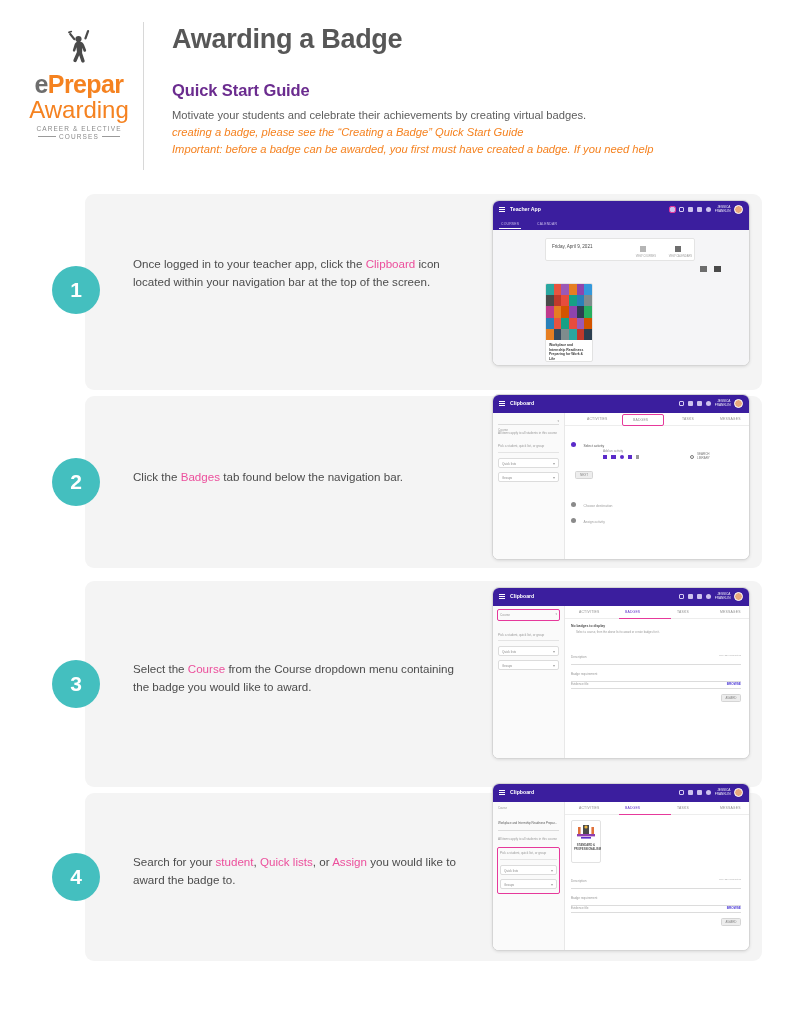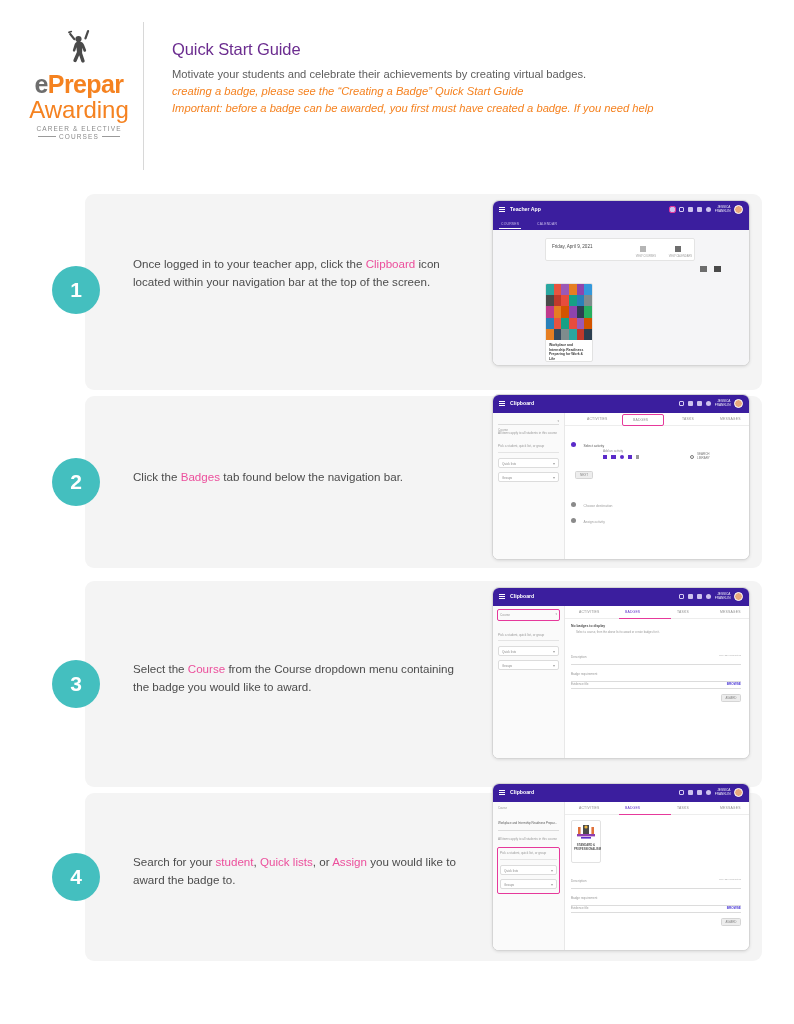--- a/index.html
+++ b/index.html
@@ -20,21 +20,21 @@
   .logo-dynamic { color:#f58220; }
   .logo-learning { color:#f58220; font-size:24px; font-weight:normal; line-height:1.05; letter-spacing:0px; }
   .logo-sub { color:#8a8a8a; font-size:6.5px; letter-spacing:1.1px; margin-top:3px; }
   .logo-sub2 { color:#8a8a8a; font-size:6.5px; letter-spacing:1.1px; margin-top:1px; display:flex; align-items:center; justify-content:center; gap:3px;}
   .logo-sub2 .rule { display:inline-block; width:18px; height:1px; background:#9a9a9a; }
 
   .head-div { position:absolute; left:143px; top:22px; width:1px; height:148px; background:#d8d8d8; }
 
   .title-block { position:absolute; left:172px; top:24px; right:30px; }
   .doc-title { font-size:27px; font-weight:bold; color:#575757; letter-spacing:-0.3px; }
-  .sub-title { font-size:16.5px; font-weight:normal; color:#6b2c8f; margin-top:16px; letter-spacing:-0.1px; }
+  .sub-title { font-size:16.5px; font-weight:bold; color:#6b2c8f; margin-top:26px; letter-spacing:-0.1px; }
   .lead { font-size:11.2px; color:#5d5d5d; margin-top:7px; line-height:1.45; }
   .note { font-size:11.2px; color:#f58220; font-style:italic; line-height:1.45; margin-top:1px; }
 
   
   .step { position:absolute; left:85px; width:677px; background:#f4f4f4; border-radius:9px; }
   .step-num {
     position:absolute; left:-33px; width:48px; height:48px; border-radius:50%;
     background:#44bfbf; color:#fff; font-size:21px; font-weight:bold;
     display:flex; align-items:center; justify-content:center;
   }
@@ -114,20 +114,21 @@
       <div class="logo-sub2">
         <span class="rule"></span>
         <span>COURSES</span>
         <span class="rule"></span>
       </div>
     </div>
 
     <div class="head-div"></div>
 
     <div class="title-block">
+      <div class="doc-title">Awarding a Badge</div>
       <div class="sub-title">Quick Start Guide</div>
       <div class="lead">Motivate your students and celebrate their achievements by creating virtual badges.</div>
       <div class="note">creating a badge, please see the “Creating a Badge” Quick Start Guide</div>
       <div class="note">Important: before a badge can be awarded, you first must have created a badge. If you need help</div>
     </div>
   </div>
 
   <div class="step" style="top:194px; height:196px;">
     <div class="step-num" style="top:72px;">1</div>
     <div class="step-text" style="top:61px;"><span>Once logged in to your teacher app, click the </span><span class="hl">Clipboard</span><span> icon located within your navigation bar at the top of the screen.</span></div>

